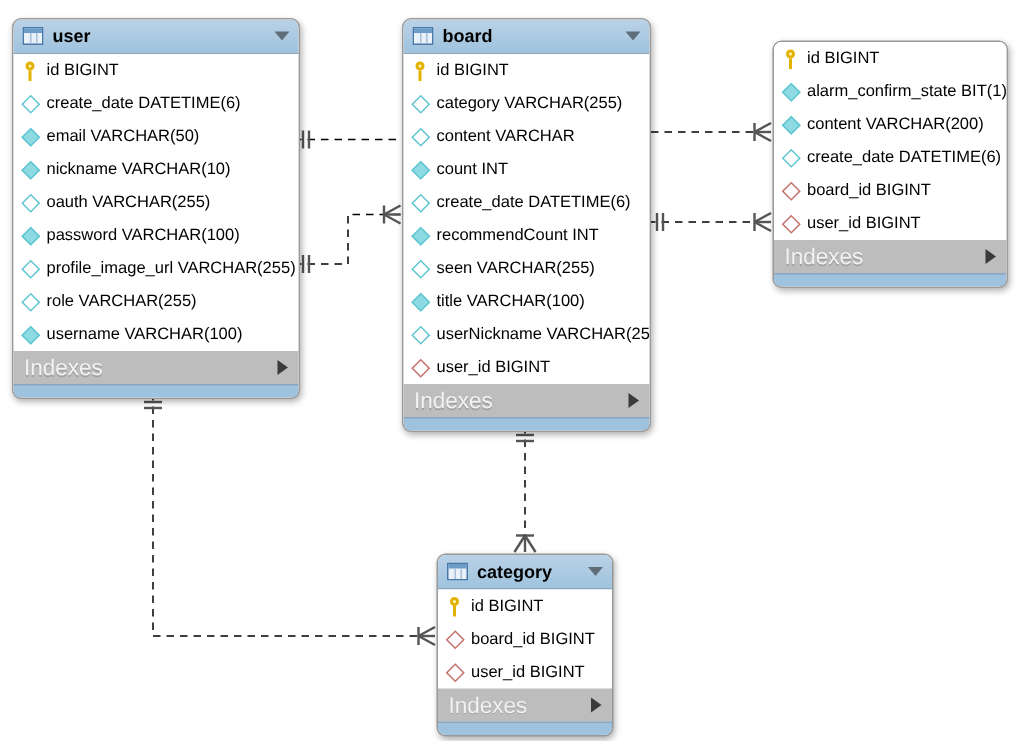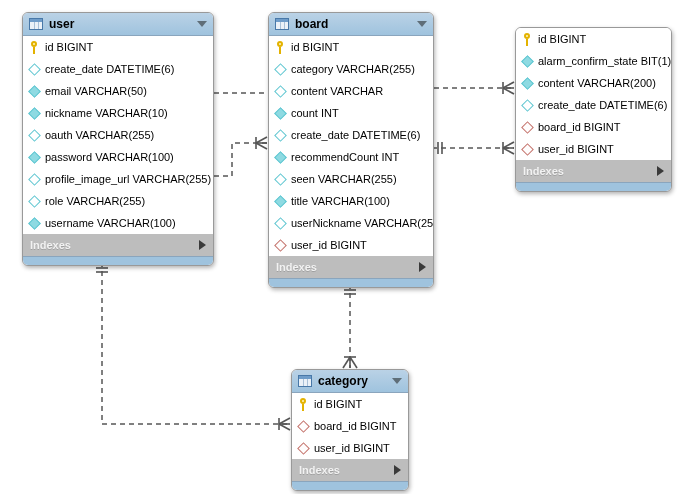--- a/index.html
+++ b/index.html
@@ -46,21 +46,21 @@
     border:2px solid var(--key-gold);border-radius:50%;background:#FFF6C0;
   }
   .icon-primary-key::after{
     content:"";position:absolute;left:4px;top:6px;width:2px;height:7px;background:var(--key-gold);
     box-shadow:2px 2px 0 -1px var(--key-gold),2px 4px 0 -1px var(--key-gold);
   }
   .tbl-footer{
     height:22px;background:var(--footer-gray);display:flex;align-items:center;
     justify-content:space-between;padding:0 7px;
   }
-  .footer-label{font-size:11px;font-weight:bold;color:#F2F2F2;text-shadow:0 1px 0 rgba(0,0,0,0.15);}
+  .footer-label{font-size:15px;font-weight:normal;color:#F2F2F2;text-shadow:0 1px 0 rgba(0,0,0,0.15);}
   .tri-right{width:0;height:0;border-top:5px solid transparent;border-bottom:5px solid transparent;border-left:7px solid #3A3A3A;}
   .tbl-strip{height:8px;background:var(--header-blue);border-top:1px solid #8AA5BD;}
   .table-glyph{flex:none;}
 </style>
 </head>
 <body>
 
 <div id="canvas">
   <svg id="rel-layer" xmlns="http://www.w3.org/2000/svg">
       <g>
@@ -102,21 +102,21 @@
       <g>
         <polyline points="350,284 350,368" class="rel-line"></polyline>
         <line x1="344" y1="290" x2="356" y2="290" class="rel-mark"></line>
         <line x1="344" y1="294" x2="356" y2="294" class="rel-mark"></line>
         <line x1="344" y1="357" x2="356" y2="357" class="rel-mark"></line>
         <line x1="350" y1="357" x2="343" y2="368" class="rel-mark"></line>
         <line x1="350" y1="357" x2="350" y2="368" class="rel-mark"></line>
         <line x1="350" y1="357" x2="357" y2="368" class="rel-mark"></line>
       </g>
     </svg>
-<div class="db-table" style="left: 22px; top: 12px; width: 190px;">
+<div class="db-table" style="left: 8px; top: 12px; width: 190px;">
     <div class="tbl-header">
       <svg class="table-glyph" width="14" height="12" xmlns="http://www.w3.org/2000/svg">
         <rect x="0.5" y="0.5" width="13" height="11" fill="#EAF1F8" stroke="#4878A8"></rect>
         <rect x="1" y="1" width="12" height="3" fill="#6E9CC9"></rect>
         <line x1="5.5" y1="4" x2="5.5" y2="11" stroke="#A8C0D8"></line>
         <line x1="9.5" y1="4" x2="9.5" y2="11" stroke="#A8C0D8"></line>
       </svg>
       <span class="tbl-title">user</span>
       <span class="tri-down"></span>
     </div>

